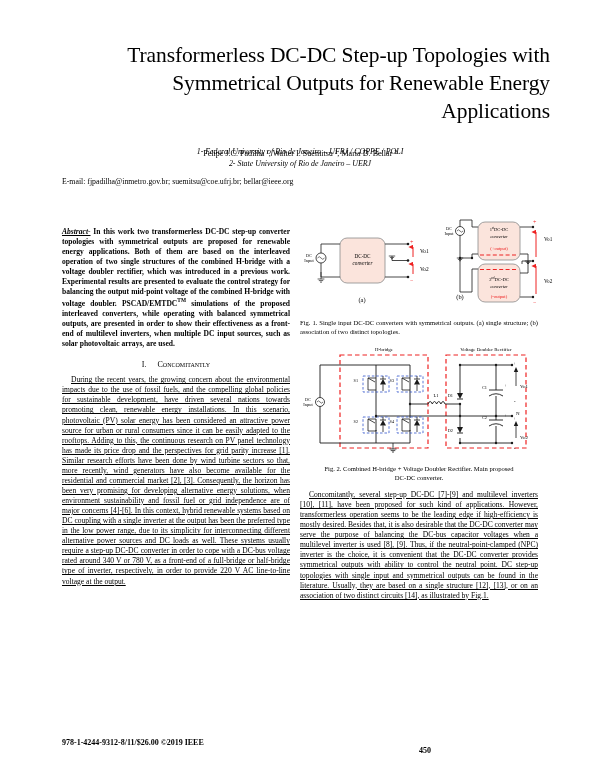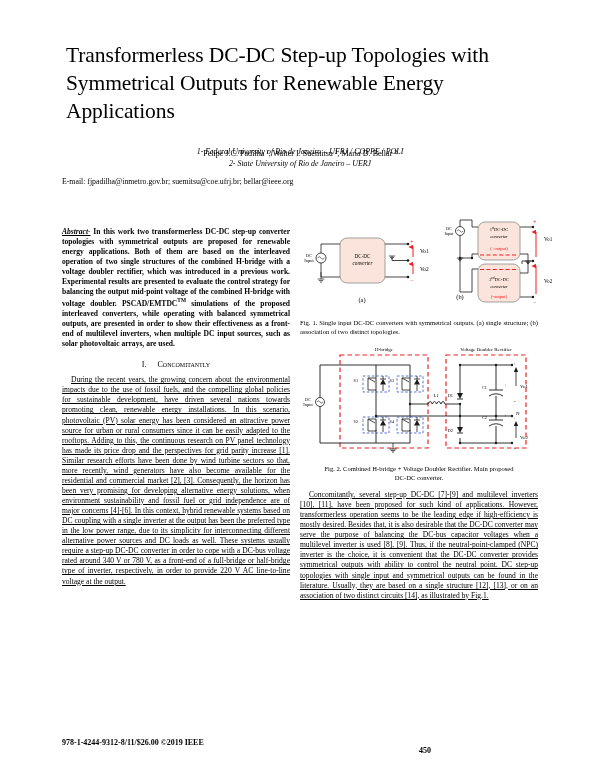--- a/index.html
+++ b/index.html
@@ -18,23 +18,23 @@
   .page {
     position: absolute;
     left: 0; top: 0;
     width: 600px; height: 776px;
     background: #fff;
   }
 
   
   .title {
     position: absolute;
-    left: 66px; top: 42px;
+    left: 74px; top: 42px;
     width: 476px;
-    text-align: left;
+    text-align: right;
     font-size: 21.5px;
     line-height: 1.30;
     font-weight: normal;
     letter-spacing: -0.1px;
   }
   .authors {
     position: absolute;
     left: 62px; top: 148px;
     width: 476px;
     text-align: center;

